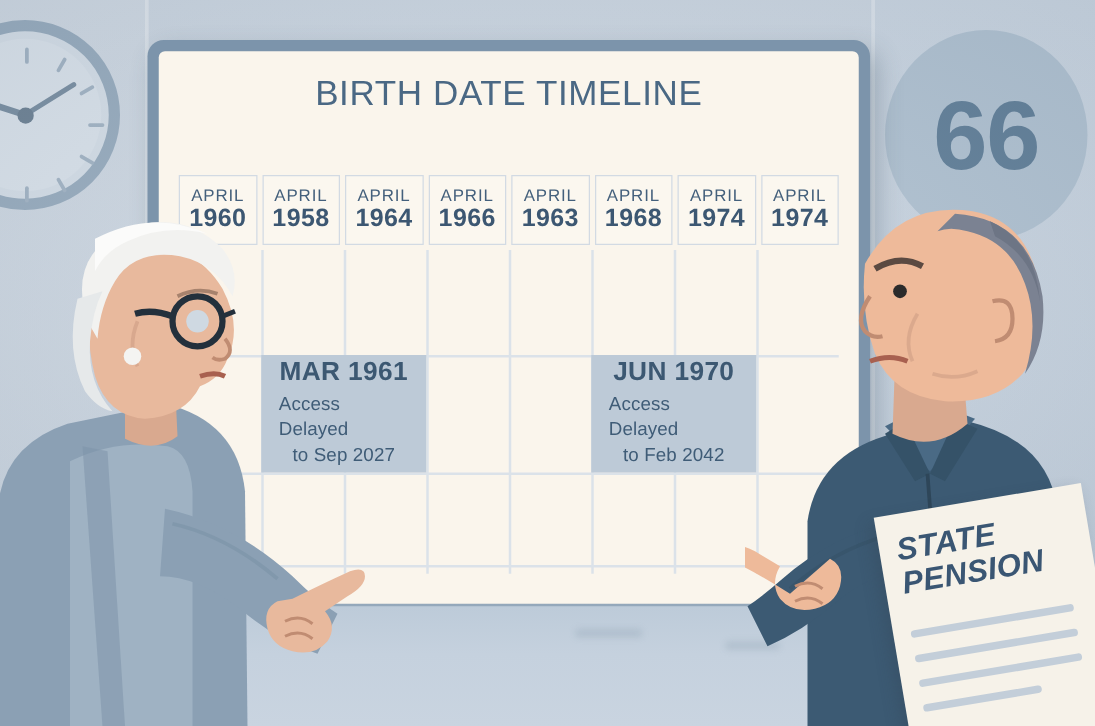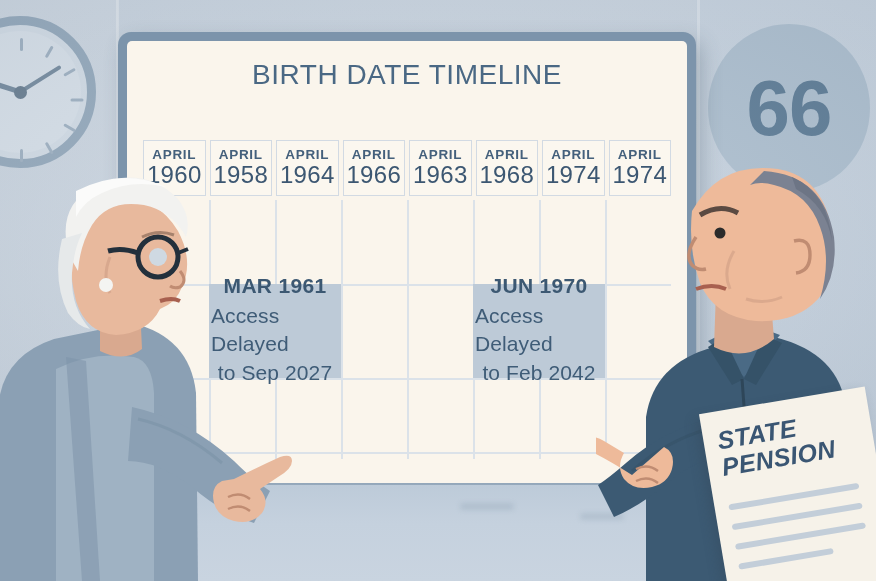--- a/index.html
+++ b/index.html
@@ -69,34 +69,34 @@
     font-size:28px;font-weight:400;color:#4a6884;letter-spacing:.5px;
     line-height:1;}
 
   
   .tbl{position:absolute;left:16px;right:16px;top:99px;bottom:42px;}
 
   .hdr-row{display:flex;gap:4px;height:56px;}
   .hdr-cell{flex:1;border:1.6px solid #d2dae3;background:#fbf7ef;
     display:flex;flex-direction:column;align-items:center;justify-content:center;
     line-height:1.12;}
-  .hdr-cell .m{font-size:13.5px;font-weight:700;color:#44607c;letter-spacing:.7px;}
-  .hdr-cell .y{font-size:24px;font-weight:400;color:#3c5772;letter-spacing:.3px;}
+  .hdr-cell .m{font-size:13.5px;font-weight:400;color:#44607c;letter-spacing:.7px;}
+  .hdr-cell .y{font-size:20px;font-weight:700;color:#3c5772;letter-spacing:.3px;}
 
   .grid-body{position:absolute;left:0;right:0;top:60px;bottom:0;}
   .vline{position:absolute;top:0;bottom:0;width:2px;background:#dbe2e9;}
   .hline{position:absolute;left:0;right:0;height:2px;background:#dbe2e9;}
 
   
   .card{position:absolute;background:#bdcad7;
     display:flex;flex-direction:column;align-items:center;justify-content:center;
-    padding:6px 2px;}
+    padding:6px 14px;}
   .card .hl{font-size:21px;font-weight:700;color:#3c5872;letter-spacing:.3px;
     margin-bottom:6px;line-height:1;}
-  .card .l1,.card .l2{font-size:21px;color:#3f5c77;line-height:1.35;letter-spacing:.1px;}
+  .card .l1,.card .l2{font-size:15px;color:#3f5c77;line-height:1.35;letter-spacing:.1px;}
 
   
   svg.person{position:absolute;bottom:0;}
   #woman{left:-18px;bottom:0;}
   #man{right:-10px;bottom:0;}
 
   
   .paper{position:absolute;right:-6px;bottom:-14px;width:168px;height:196px;
     background:#f6f2e9;transform:rotate(-9.5deg);
     box-shadow:-5px 5px 12px rgba(50,66,84,.30);}

